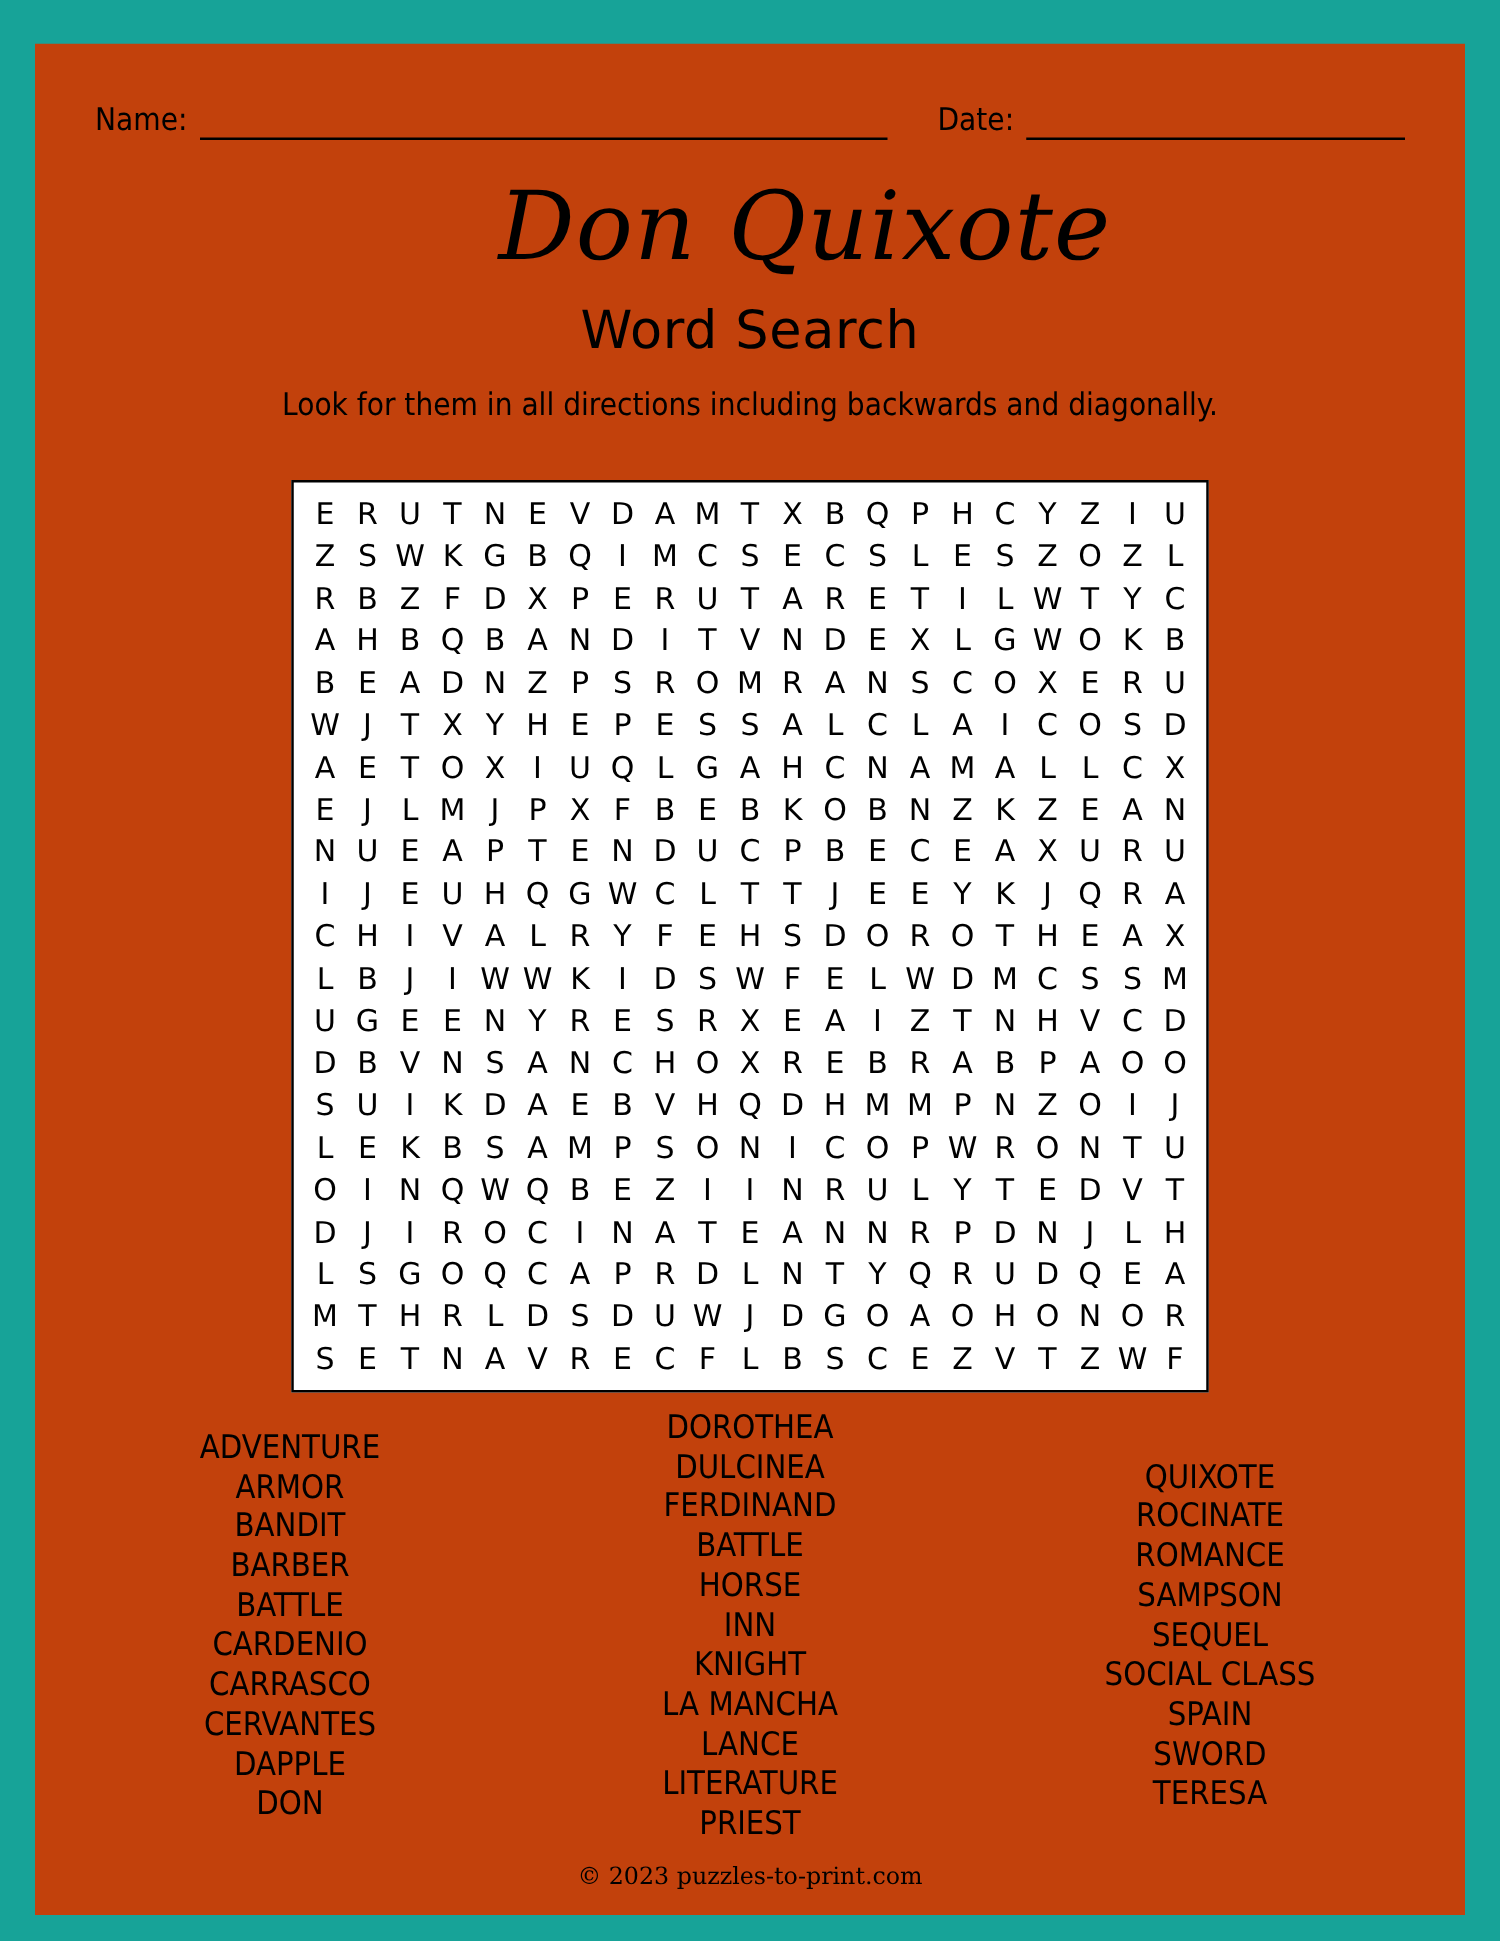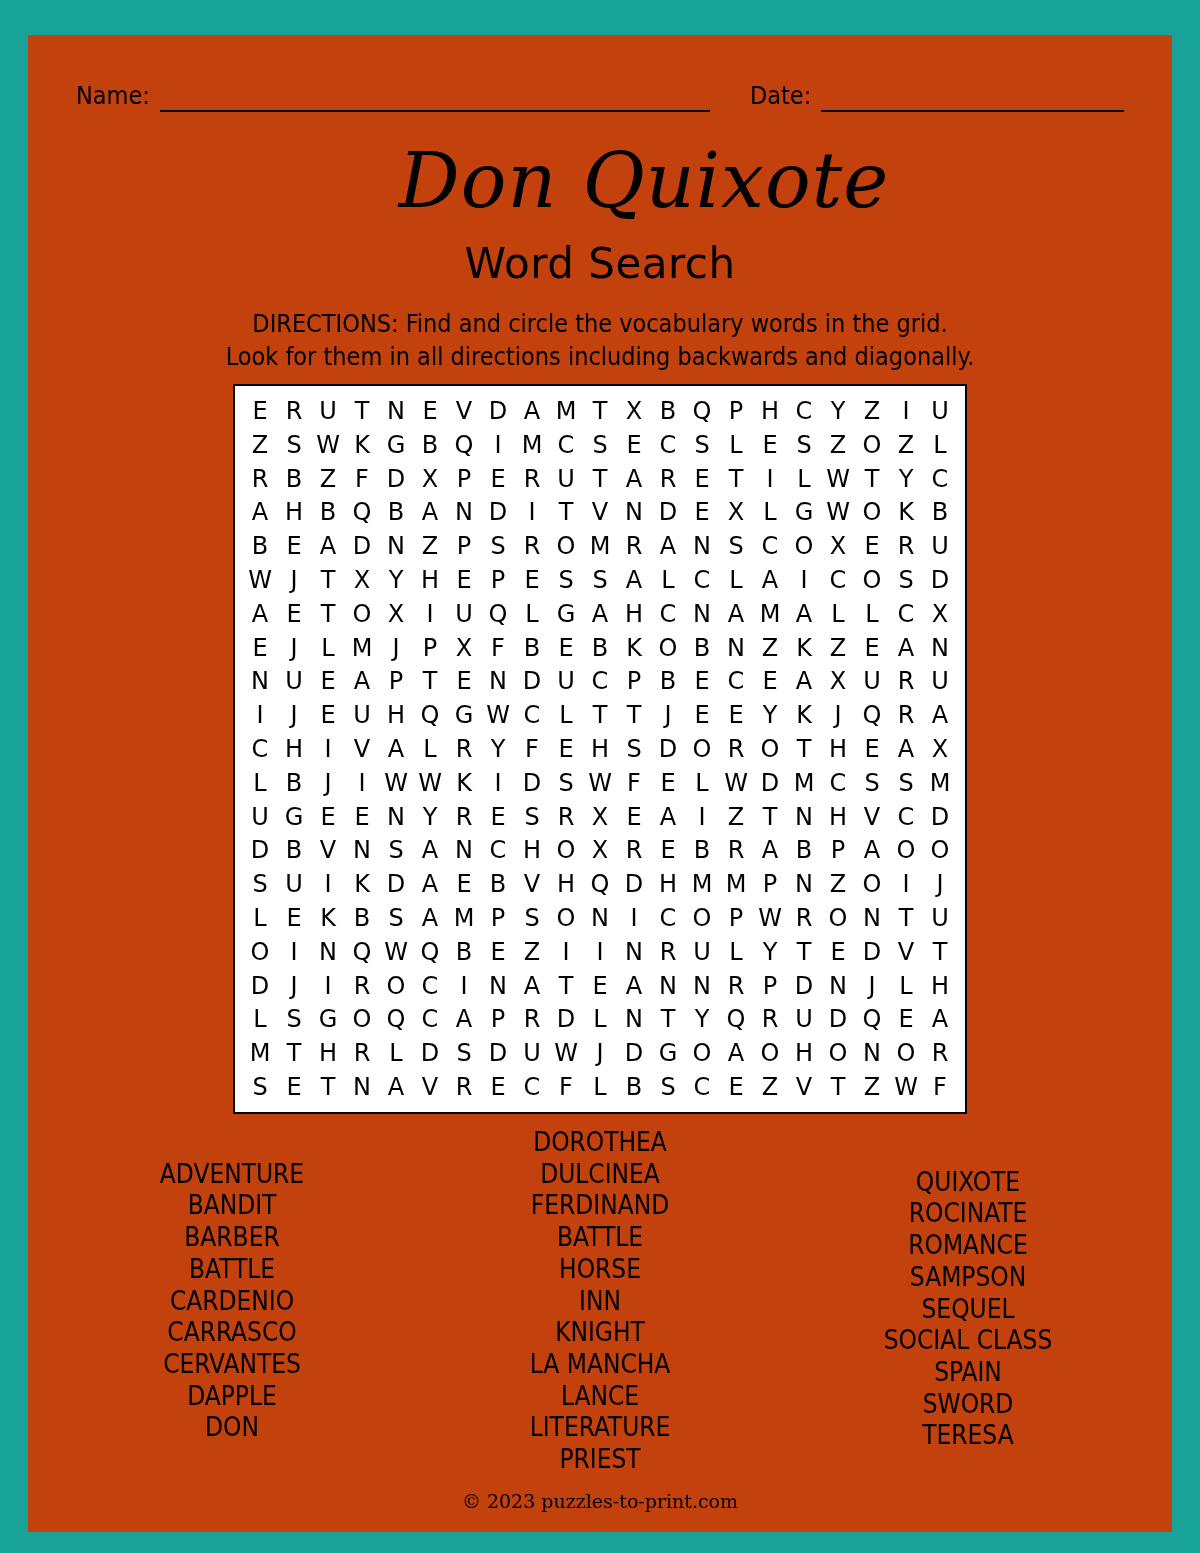--- a/index.html
+++ b/index.html
@@ -165,21 +165,20 @@
     <span class="nd-rule name"></span>
     <span class="nd-gap"></span>
     <span class="nd-label">Date:</span>
     <span class="nd-rule date"></span>
   </div>
 
   <div class="title">Don Quixote</div>
   <div class="subtitle">Word Search</div>
 
   <div class="directions">
-    <div>DIRECTIONS:  Find and circle the vocabulary words in the grid.</div>
     <div>Look for them in all directions including backwards and diagonally.</div>
   </div>
 
   <div id="grid-box">
     <div id="grid">
         <div class="cell">E</div>
         <div class="cell">R</div>
         <div class="cell">U</div>
         <div class="cell">T</div>
         <div class="cell">N</div>
@@ -618,20 +617,21 @@
         <div class="cell">T</div>
         <div class="cell">Z</div>
         <div class="cell">W</div>
         <div class="cell">F</div>
       </div>
   </div>
 
   <div id="wordlists">
     <div class="wl-col col-1">
         <div class="wl-item">ADVENTURE</div>
+        <div class="wl-item">ARMOR</div>
         <div class="wl-item">BANDIT</div>
         <div class="wl-item">BARBER</div>
         <div class="wl-item">BATTLE</div>
         <div class="wl-item">CARDENIO</div>
         <div class="wl-item">CARRASCO</div>
         <div class="wl-item">CERVANTES</div>
         <div class="wl-item">DAPPLE</div>
         <div class="wl-item">DON</div>
       </div>
     <div class="wl-col col-2">

